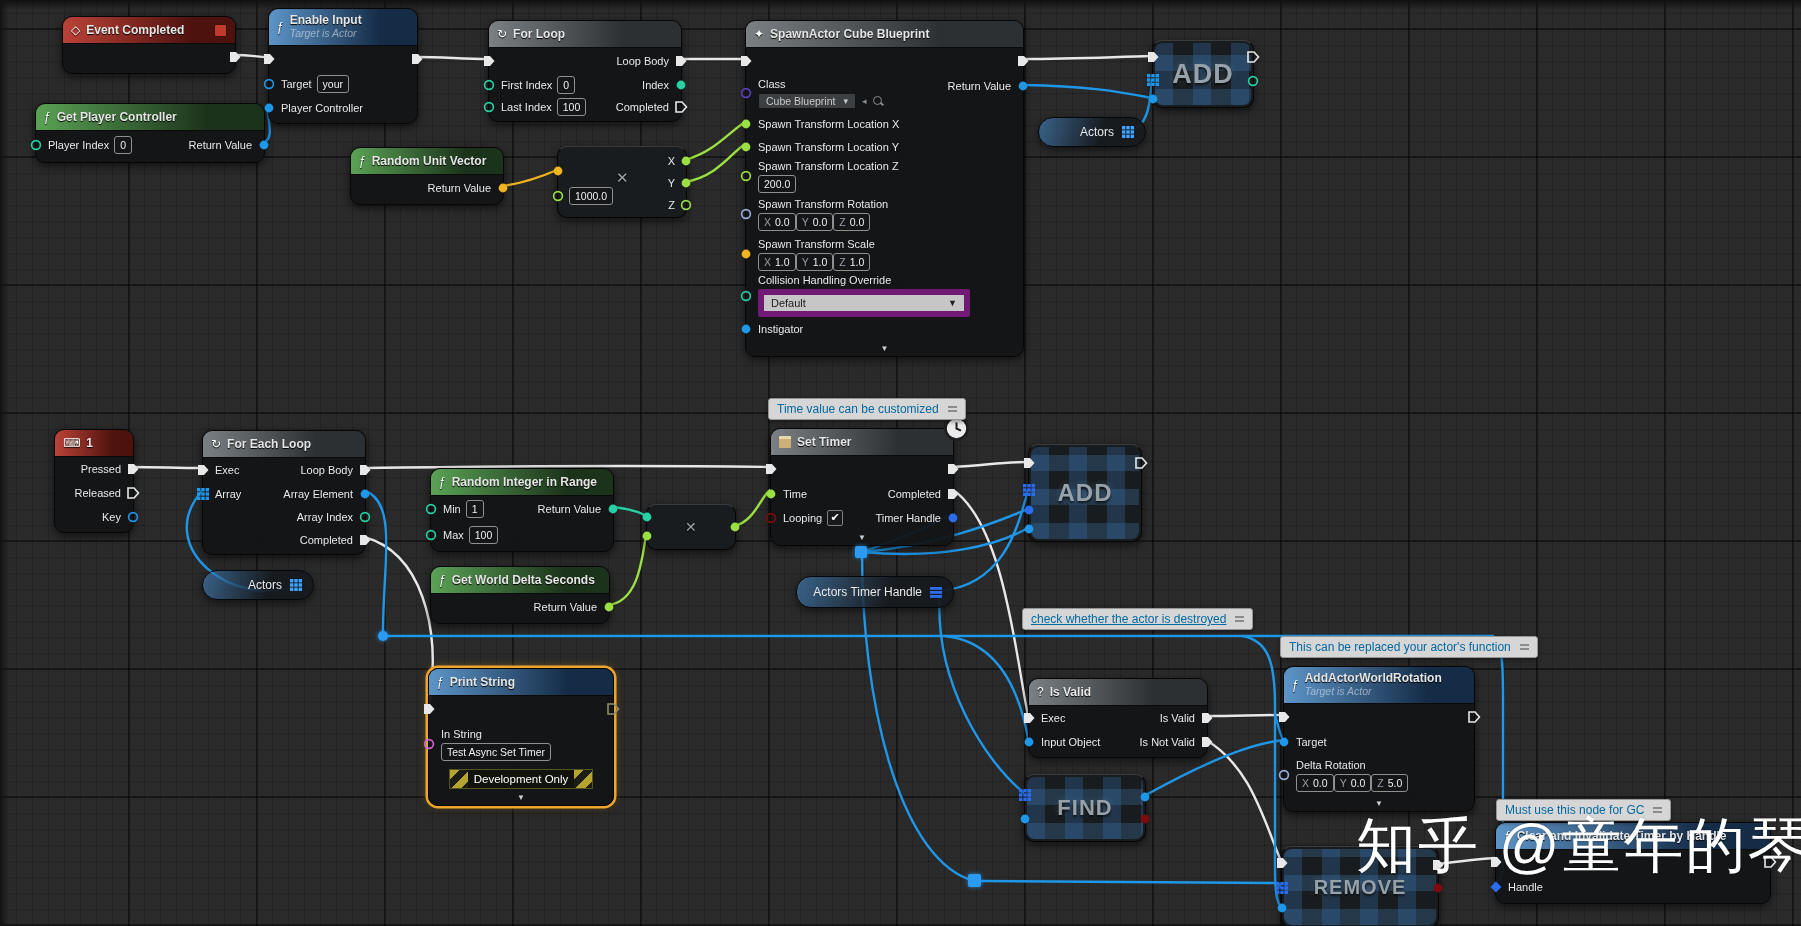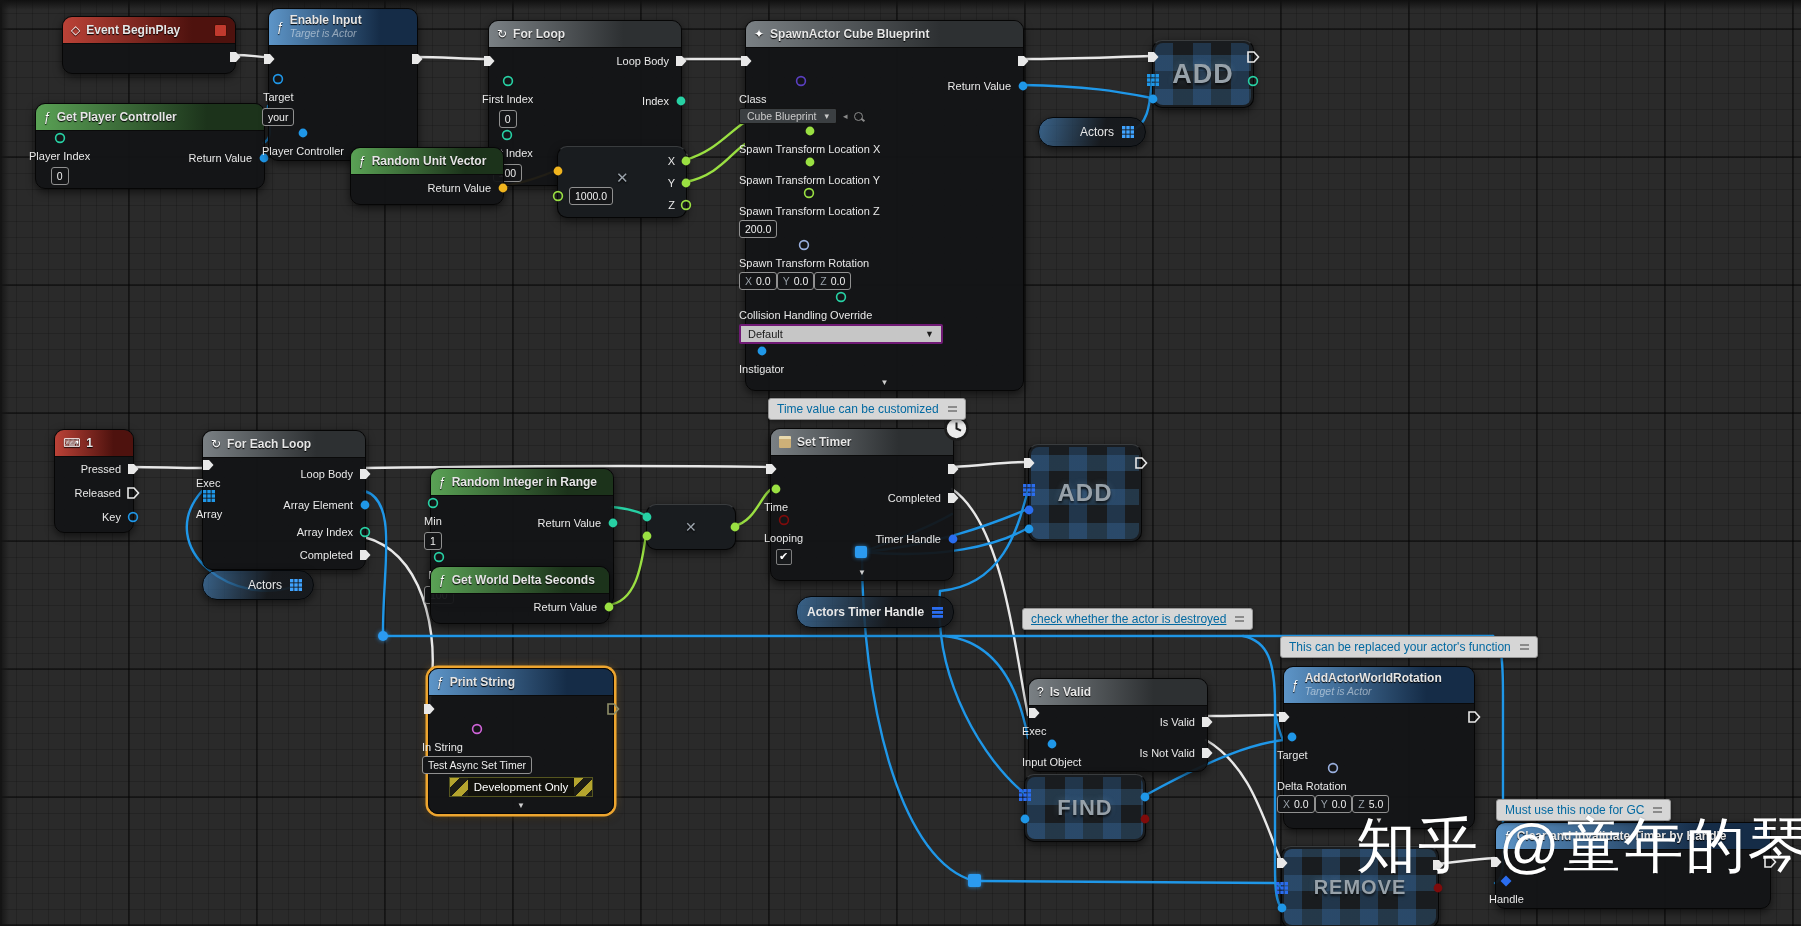--- a/index.html
+++ b/index.html
@@ -24,28 +24,28 @@
   .hdr-1{height:26px;} .hdr-2{height:36px;}
   .h-gray{background:linear-gradient(90deg,#7a8084,#2d3032 70%);}
   .h-green{background:linear-gradient(90deg,#5aa255,#1c331b 75%);}
   .h-blue{background:linear-gradient(90deg,#5d95c8,#152c47 75%);}
   .h-red{background:linear-gradient(90deg,#bb4237,#4e120e 75%);}
   .hcol{display:flex;flex-direction:column;line-height:13px;justify-content:center;}
   .badge-red{margin-left:auto;width:11px;height:11px;border-radius:2px;background:#c03a2e;border:1px solid #431008;}
   .boxicon{width:12px;height:9px;background:#cdb078;border-top:3px solid #e8d9ad;border-radius:1px;}
   .row{display:flex;justify-content:space-between;align-items:center;padding:0 10px;}
   .pl,.pr{display:flex;align-items:center;gap:5px;}
-  .pl{margin-left:-17px;flex-direction:column;} .pr{margin-right:-17px;}
+  .pl{margin-left:-17px;} .pr{margin-right:-17px;}
   .plab{font-size:11px;color:#e8e8e8;white-space:nowrap;}
   .col{display:flex;flex-direction:column;gap:3px;}
   .fld{background:#141517;border:1px solid #909090;border-radius:3px;color:#efefef;font-size:10.5px;height:16px;line-height:16px;padding:0 5px;white-space:nowrap;}
   .fld3{display:flex;gap:0;}
   .ax{color:#98a0a8;margin-right:4px;}
   .dd-dark{background:#3b3f42;border:1px solid #141414;border-radius:2px;color:#c9c9c9;font-size:10.5px;padding:1px 7px;display:inline-flex;gap:8px;align-items:center;}
-  .dd-light{background:#c6c6c6;border:2px solid #701a75;border-radius:2px;color:#1c1c1c;font-size:11px;padding:2px 7px;width:186px;display:flex;justify-content:space-between;align-items:center;}
+  .dd-light{background:#c6c6c6;border:6px solid #701a75;border-radius:2px;color:#1c1c1c;font-size:11px;padding:2px 7px;width:186px;display:flex;justify-content:space-between;align-items:center;}
   .ctrl{display:flex;align-items:center;gap:6px;}
   .tool{color:#8a8a8a;font-size:9px;}
   .mag{position:relative;width:7px;height:7px;border:1.6px solid #8a8a8a;border-radius:50%;display:inline-block;}
   .mag::after{content:'';position:absolute;width:4px;height:1.6px;background:#8a8a8a;right:-3.5px;bottom:-1px;transform:rotate(40deg);}
   .cb{width:14px;height:14px;background:#17191b;border:1px solid #7e7e7e;border-radius:2px;color:#fff;font-size:11px;line-height:13px;text-align:center;}
   .expand{height:15px;display:flex;align-items:center;justify-content:center;color:#cfcfcf;font-size:8px;}
   .devonly{display:flex;height:18px;margin:3px 20px 1px;border:1px solid #55551f;text-align:right;}
   .stripe{width:52px;background:repeating-linear-gradient(135deg,#b5a52e 0 7px,#1d1d15 7px 14px);}
   .dtext{flex:1;background:#12120c;color:#fff;font-size:11.5px;display:flex;align-items:center;justify-content:center;white-space:nowrap;padding:0 6px;}
   .compact{position:absolute;z-index:2;background:#191c1f;border:1px solid #050505;border-top-color:rgba(255,255,255,.14);border-radius:10px;box-shadow:0 3px 9px rgba(0,0,0,.6);overflow:visible;}
@@ -107,21 +107,21 @@
       <path d="M685,182 C718,176 731,153 745,144" fill="none" stroke="#9ae042" stroke-width="2.4" stroke-linecap="round"></path>
       <path d="M612,507 C632,509 640,512 646,516" fill="none" stroke="#27d1a4" stroke-width="2.4" stroke-linecap="round"></path>
       <path d="M608,605 C638,602 642,560 646,535" fill="none" stroke="#9ae042" stroke-width="2.4" stroke-linecap="round"></path>
       <path d="M734,526 C754,522 760,498 770,490" fill="none" stroke="#9ae042" stroke-width="2.4" stroke-linecap="round"></path>
     </svg>
   <div id="nodes">
       <div class="node" style="left: 62px; top: 16px; width: 172px; padding-bottom: 3px;">
         <div class="hdr hdr-1 h-red">
           <span class="hic">◇</span>
           <div class="hcol">
-            <span class="ttl">Event BeginPlay</span>
+            <span class="ttl">Event Completed</span>
           </div>
           <div class="badge-red"></div>
         </div>
         <div class="row" style="min-height: 26px;">
           <div></div>
           <div class="pr">
             <svg width="14" height="14" class="pin">
               <path d="M2 2 L8 2 L12.5 7 L8 12 L2 12 Z" fill="#e8e8e8"></path>
             </svg>
           </div>
@@ -316,20 +316,37 @@
             <svg width="14" height="14" class="pin">
               <circle cx="7" cy="7" r="4.4" fill="none" stroke="#9ab0df" stroke-width="1.6"></circle>
             </svg>
             <div class="col">
               <span class="plab">Spawn Transform Rotation</span>
               <div class="ctrl">
                 <div class="fld3">
                   <div class="fld"><span class="ax">X</span>0.0</div>
                   <div class="fld"><span class="ax">Y</span>0.0</div>
                   <div class="fld"><span class="ax">Z</span>0.0</div>
+                </div>
+              </div>
+            </div>
+          </div>
+        </div>
+        <div class="row" style="min-height: 40px;">
+          <div class="pl">
+            <svg width="14" height="14" class="pin">
+              <circle cx="7" cy="7" r="4.4" fill="#f0b41e"></circle>
+            </svg>
+            <div class="col">
+              <span class="plab">Spawn Transform Scale</span>
+              <div class="ctrl">
+                <div class="fld3">
+                  <div class="fld"><span class="ax">X</span>1.0</div>
+                  <div class="fld"><span class="ax">Y</span>1.0</div>
+                  <div class="fld"><span class="ax">Z</span>1.0</div>
                 </div>
               </div>
             </div>
           </div>
         </div>
         <div class="row" style="min-height: 42px;">
           <div class="pl">
             <svg width="14" height="14" class="pin">
               <circle cx="7" cy="7" r="4.4" fill="none" stroke="#27d1a4" stroke-width="1.6"></circle>
             </svg>
@@ -716,21 +733,21 @@
           <svg width="14" height="14" class="pin">
             <circle cx="7" cy="7" r="4.4" fill="#1f97e8"></circle>
           </svg>
         </div>
         <div class="cpin-w" style="top: 11px; right: -7px;">
           <svg width="14" height="14" class="pin">
             <path d="M2 2 L8 2 L12.5 7 L8 12 L2 12 Z" fill="none" stroke="#e8e8e8" stroke-width="1.6"></path>
           </svg>
         </div>
       </div>
-      <div class="pill" style="left: 796px; top: 596px; width: 136px; height: 30px; font-weight: bold;">
+      <div class="pill" style="left: 796px; top: 576px; width: 136px; height: 30px;">
         <span class="plab">Actors Timer Handle</span>
         <svg width="14" height="14" class="pin">
           <rect x="1" y="2" width="12" height="2.8" fill="#2a6df0"></rect>
           <rect x="1" y="6" width="12" height="2.8" fill="#2a6df0"></rect>
           <rect x="1" y="10" width="12" height="2.8" fill="#2a6df0"></rect>
         </svg>
       </div>
       <div class="node sel" style="left: 428px; top: 668px; width: 184px;">
         <div class="hdr hdr-1 h-blue">
           <span class="hic">ƒ</span>

